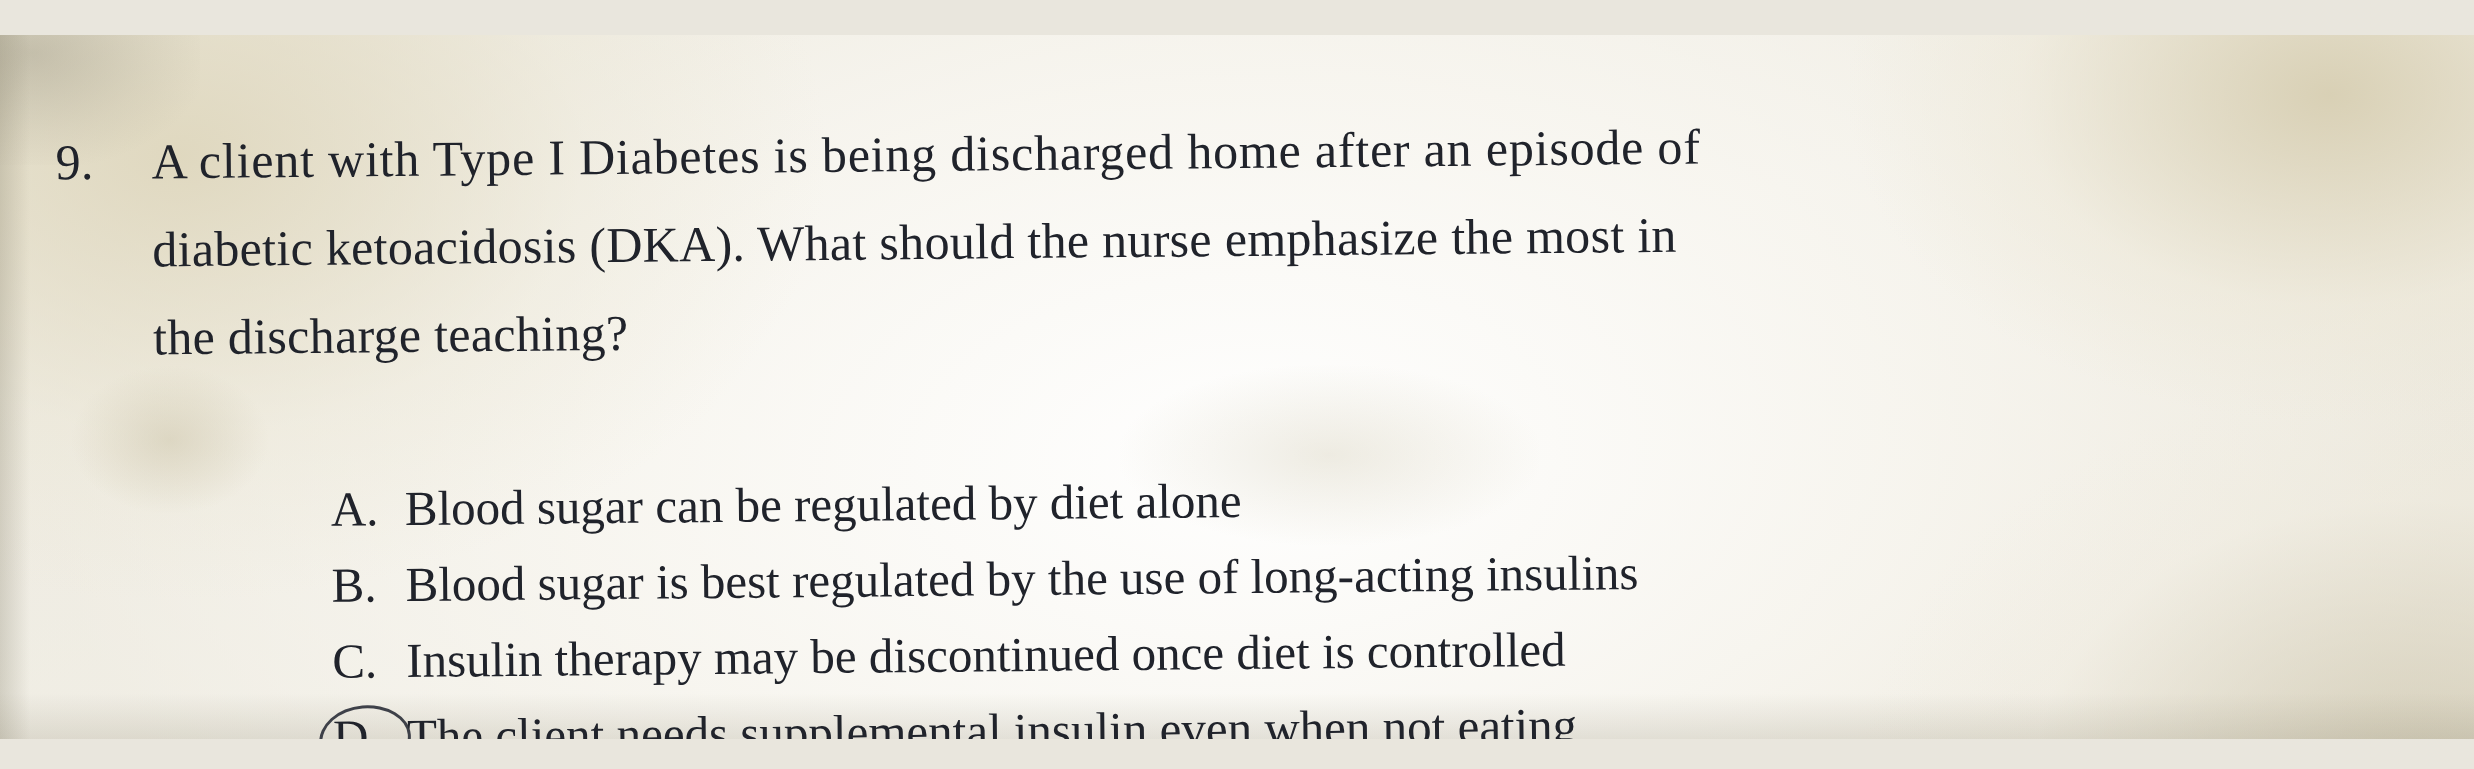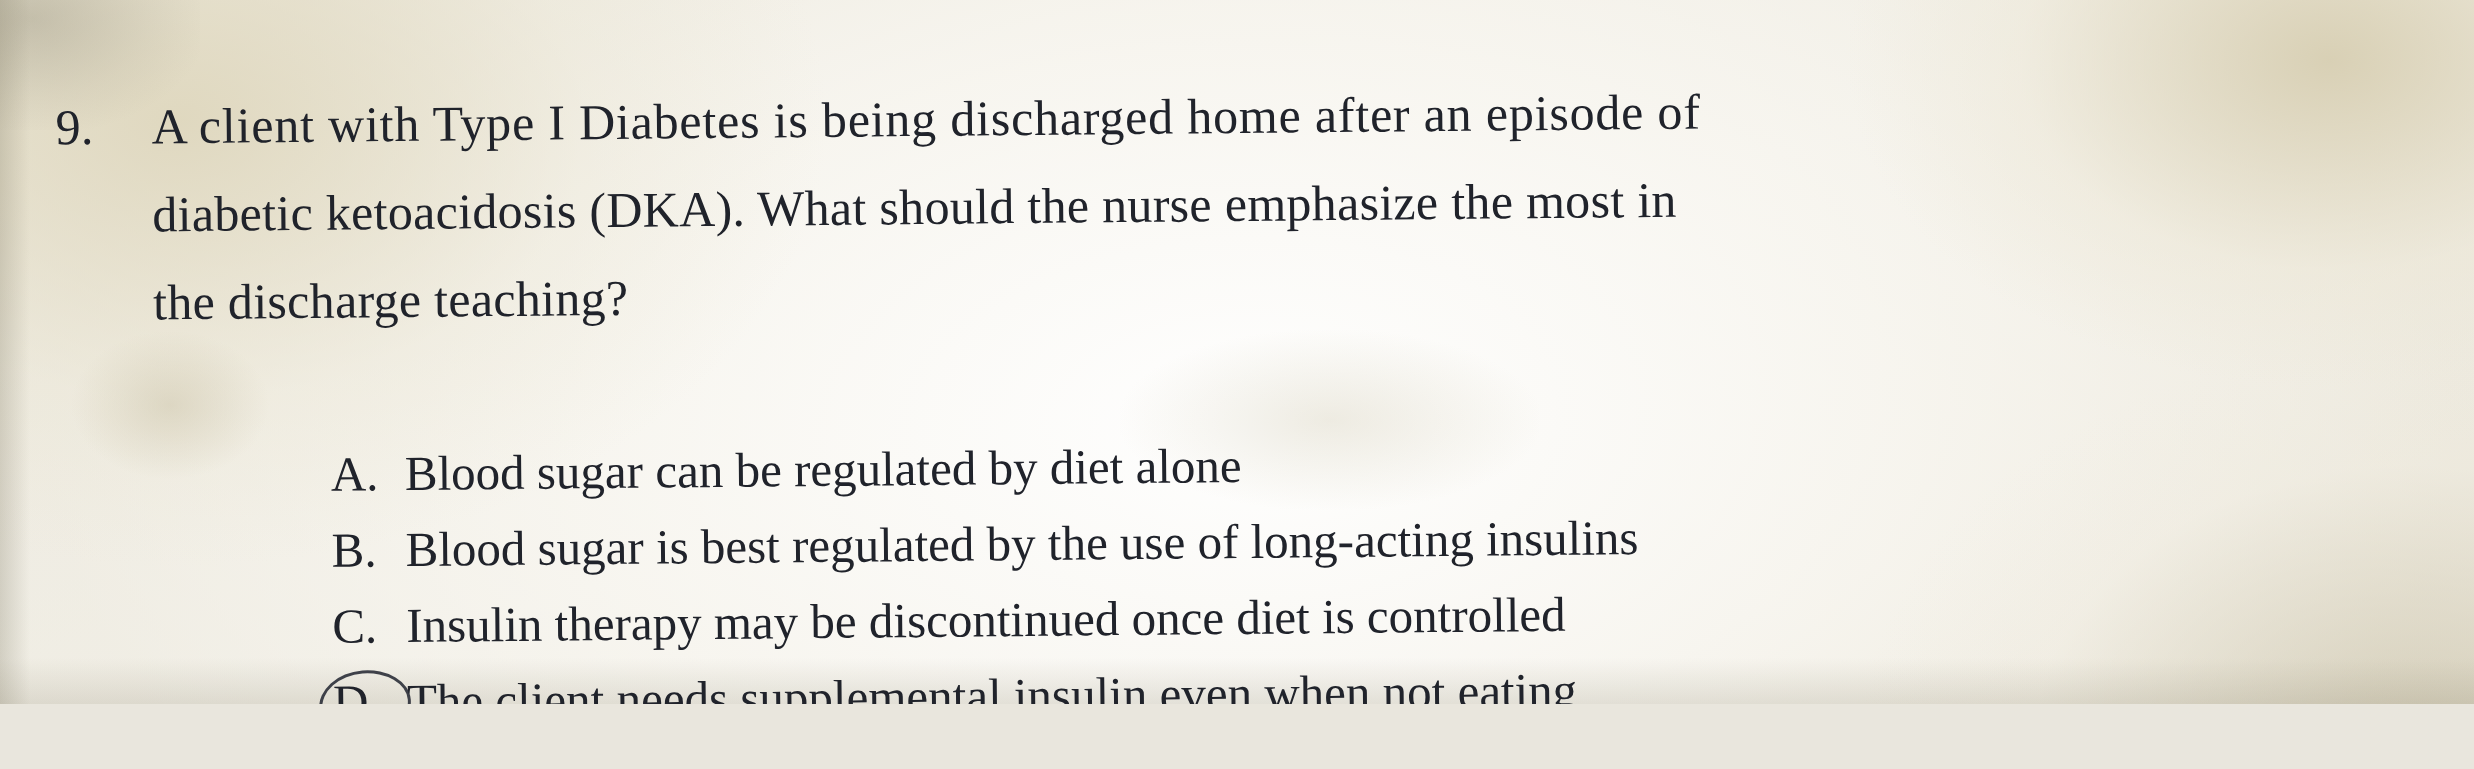--- a/index.html
+++ b/index.html
@@ -18,20 +18,21 @@
     width: 2474px;
     height: 704px;
     overflow: hidden;
     
     background:
       radial-gradient(ellipse 900px 620px at 180px 120px, rgba(221,213,186,0.85) 0%, rgba(233,228,209,0.35) 45%, rgba(255,255,255,0) 72%),
       radial-gradient(ellipse 620px 420px at 2330px 60px, rgba(214,205,176,0.9) 0%, rgba(235,229,210,0.4) 50%, rgba(255,255,255,0) 78%),
       radial-gradient(ellipse 700px 500px at 2420px 740px, rgba(206,199,176,0.75) 0%, rgba(240,236,224,0.3) 55%, rgba(255,255,255,0) 80%),
       radial-gradient(ellipse 1200px 700px at 1250px 430px, rgba(255,255,255,0.95) 0%, rgba(248,246,240,0.8) 55%, rgba(236,232,220,0.55) 100%),
       linear-gradient(160deg, #eae6d9 0%, #f3f1ea 25%, #f6f5f0 50%, #efece2 78%, #e6e1d2 100%);
+    margin-top: 35px;
   }
   
   .corner-shadow {
     position: absolute;
     left: -40px;
     top: -30px;
     width: 240px;
     height: 160px;
     background: radial-gradient(ellipse at 30% 30%, rgba(120,115,95,0.30) 0%, rgba(150,145,125,0.12) 50%, rgba(255,255,255,0) 75%);
     pointer-events: none;

